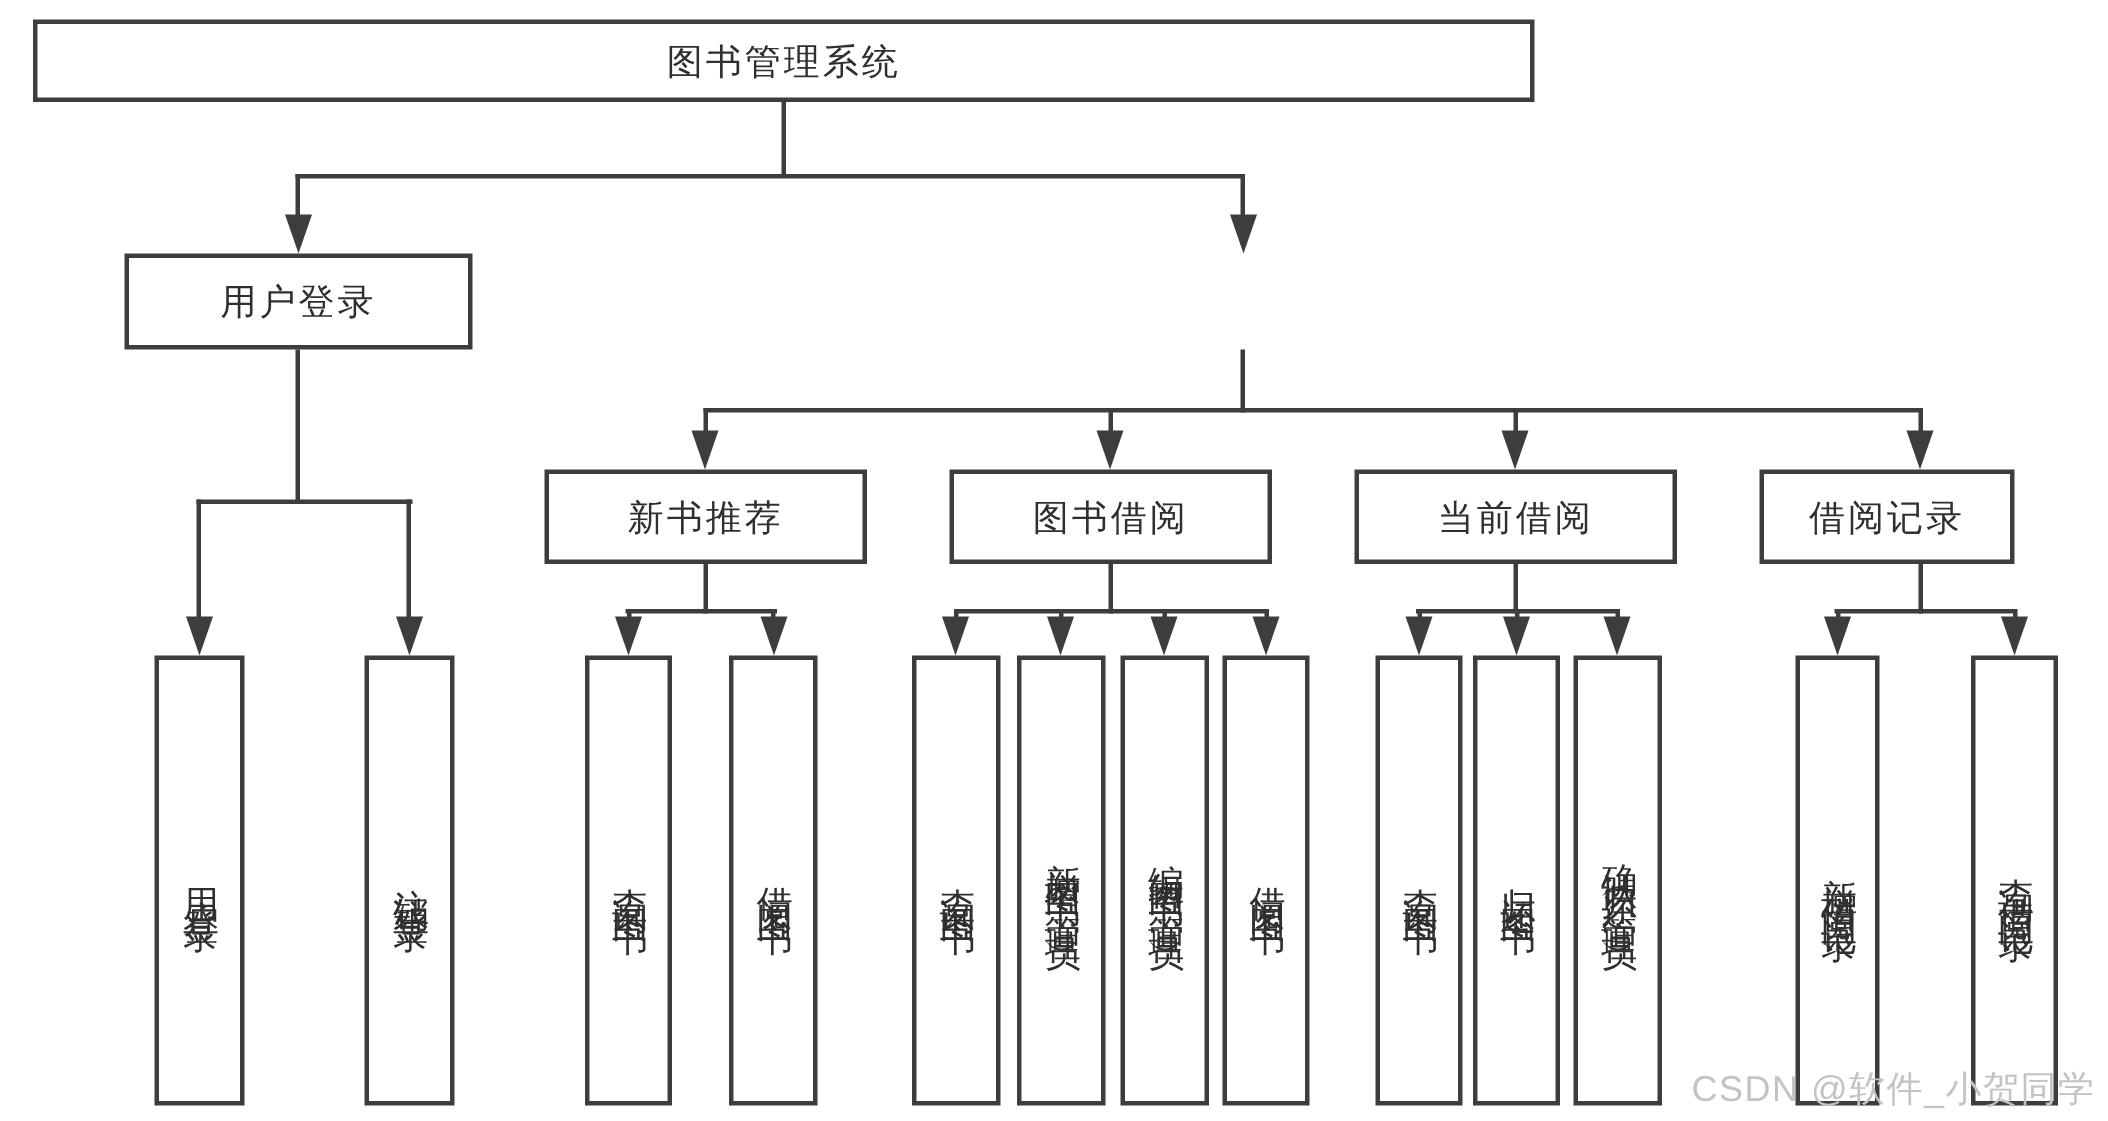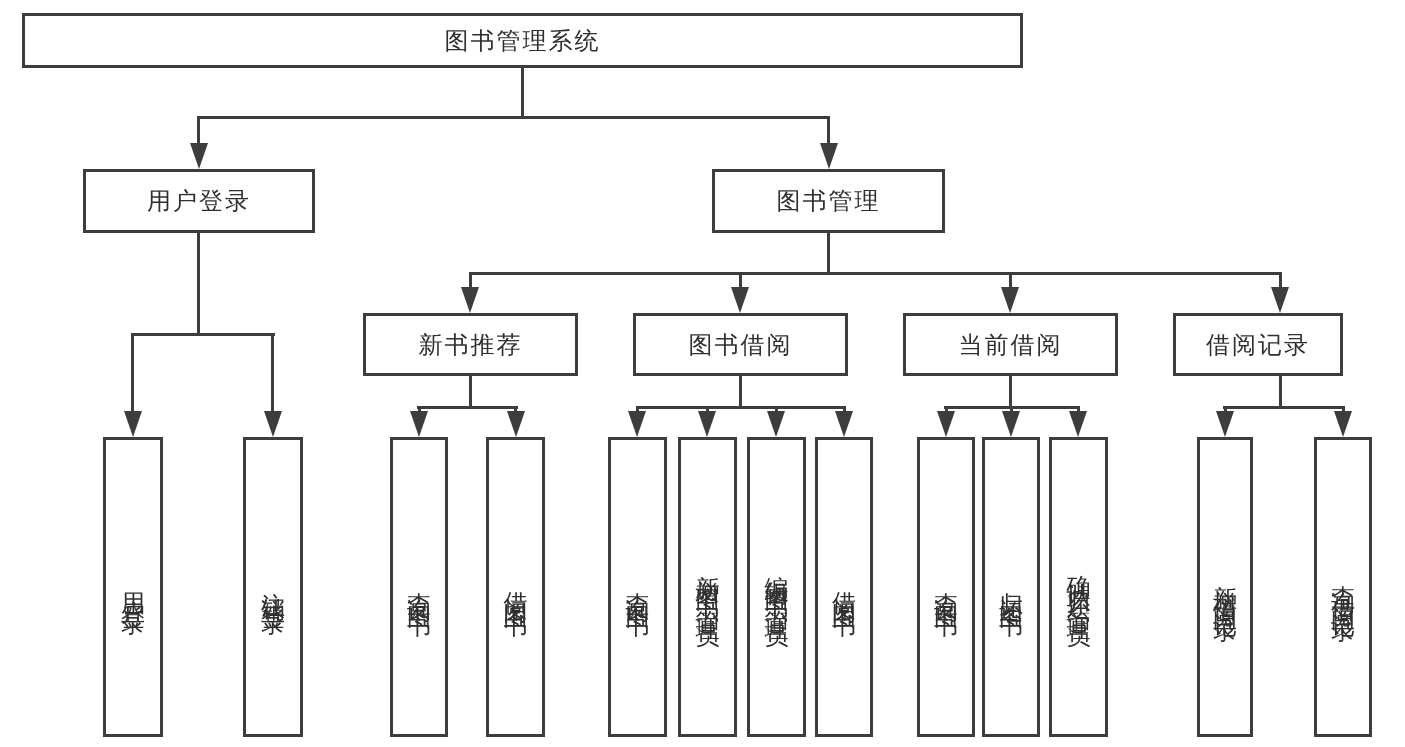--- a/index.html
+++ b/index.html
@@ -55,23 +55,20 @@
 
   <div class="line" style="left:521px;top:68px;width:3px;height:50px"></div>
   <div class="line" style="left:197px;top:116px;width:633px;height:3px"></div>
   <div class="line" style="left:197px;top:116px;width:3px;height:30px"></div>
   <div class="line" style="left:827px;top:116px;width:3px;height:30px"></div>
   <div class="ah" style="left:190px;top:143px"></div>
   <div class="ah" style="left:820px;top:143px"></div>
 
   <div class="box hbox" style="left:83px;top:169px;width:232px;height:64px">
     <span>用户登录</span>
-  </div>
-  <div class="box hbox" style="left:712px;top:169px;width:233px;height:64px">
-    <span>图书管理</span>
   </div>
 
   <div class="line" style="left:197px;top:233px;width:3px;height:103px"></div>
   <div class="line" style="left:131px;top:333px;width:144px;height:3px"></div>
   <div class="line" style="left:131px;top:333px;width:3px;height:80px"></div>
   <div class="line" style="left:271px;top:333px;width:3px;height:80px"></div>
   <div class="ah" style="left:124px;top:411px"></div>
   <div class="ah" style="left:264px;top:411px"></div>
 
   <div class="line" style="left:827px;top:233px;width:3px;height:42px"></div>
@@ -169,14 +166,15 @@
     <span class="vtxt">确认归还（管理员）</span>
   </div>
 
   <div class="box vbox" style="left:1197px;top:437px;width:56px;height:300px">
     <span class="vtxt">新增借阅记录</span>
   </div>
   <div class="box vbox" style="left:1314px;top:437px;width:58px;height:300px">
     <span class="vtxt">查询借阅记录</span>
   </div>
 
+  <div class="wm">CSDN @软件_小贺同学</div>
 
 </div>
 
 </body></html>

